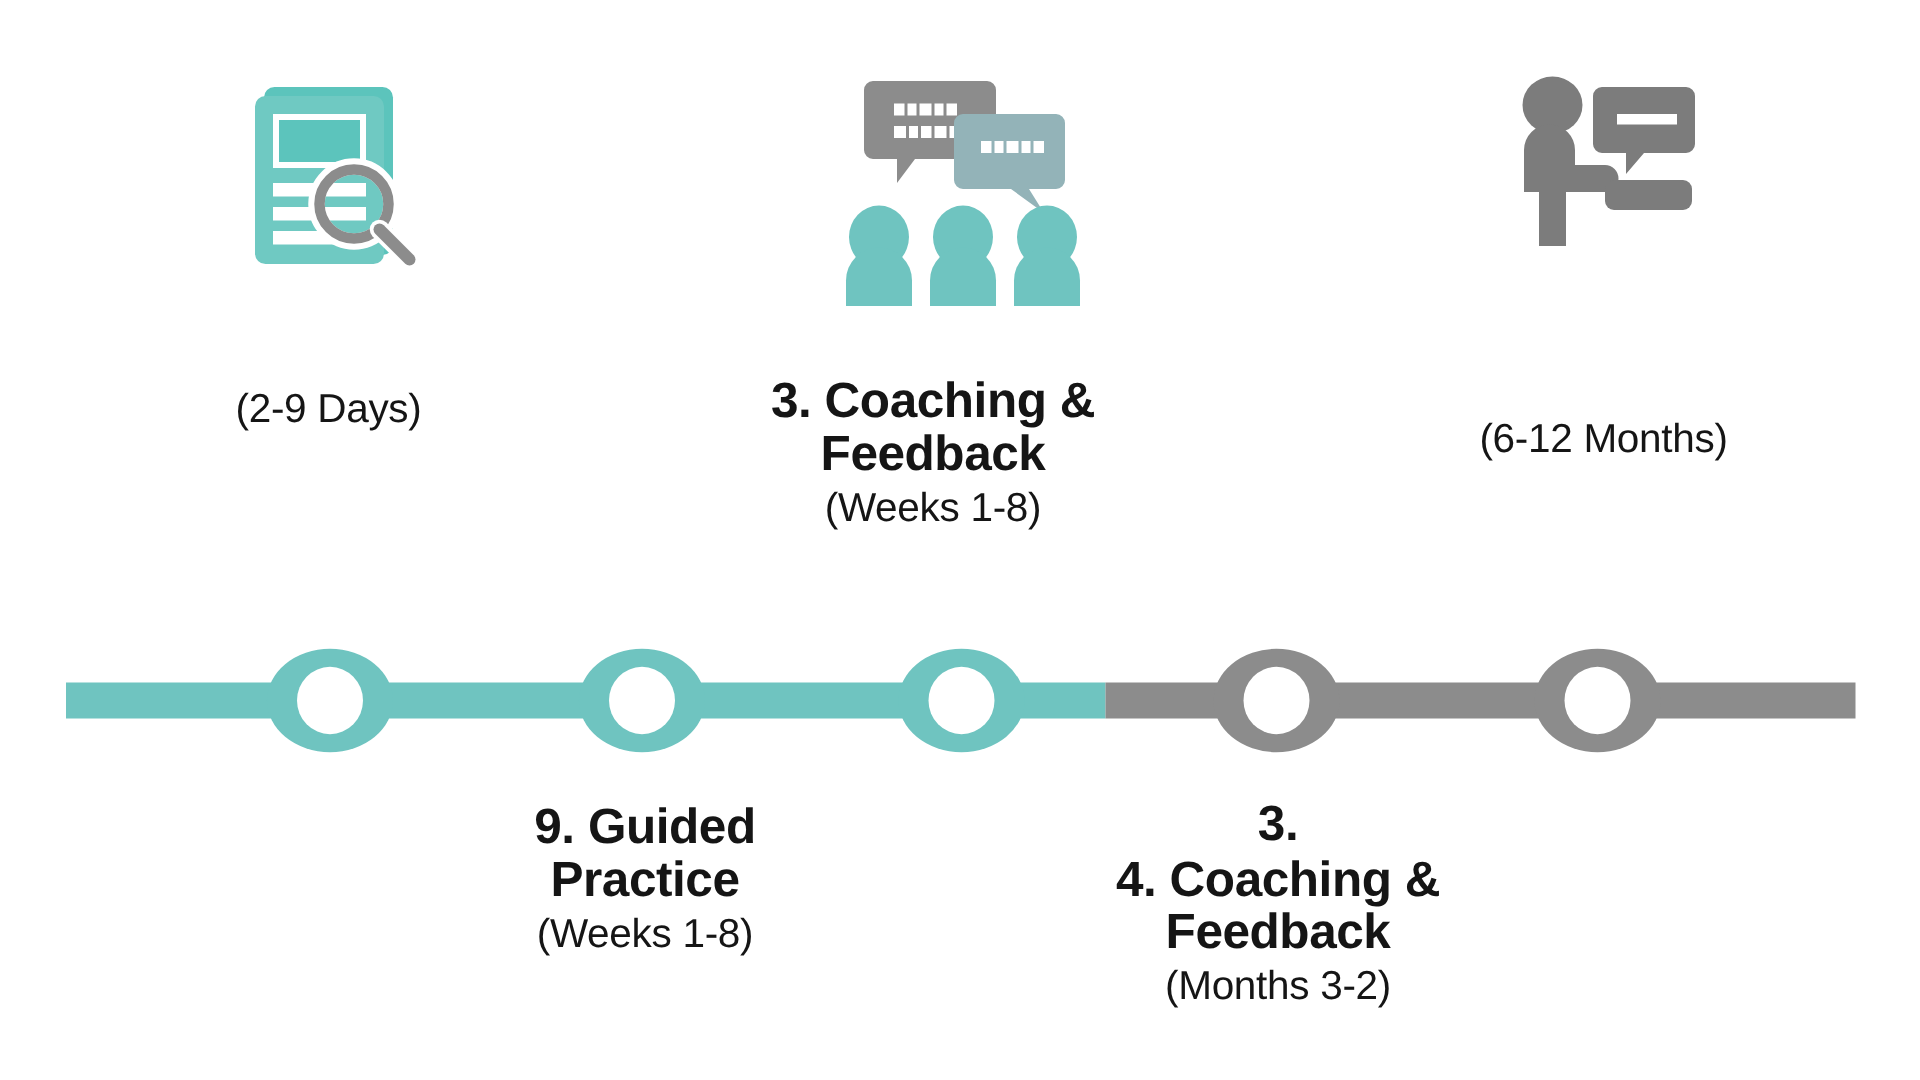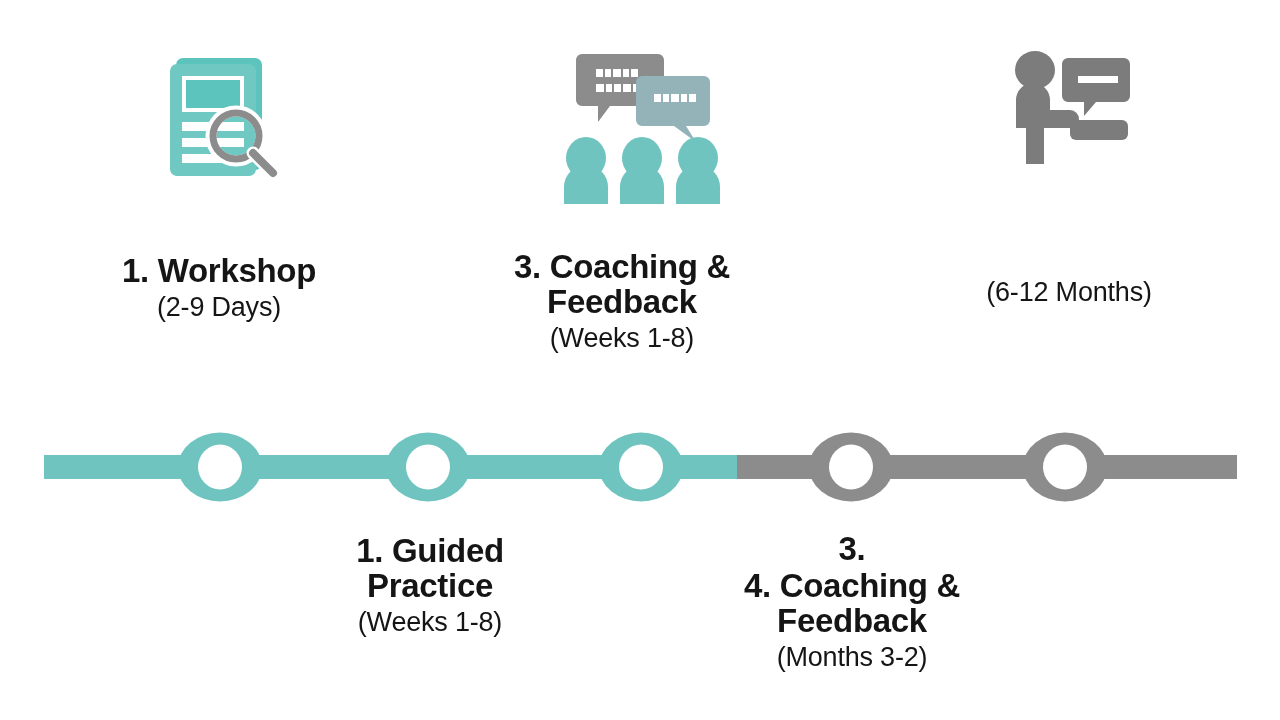--- a/index.html
+++ b/index.html
@@ -124,36 +124,35 @@
 
       <path d="M62 10 h56 a6 6 0 0 1 6 6 v32 a6 6 0 0 1 -6 6 h-28 l-12 14 v-14 h-16 a6 6 0 0 1 -6 -6 v-32 a6 6 0 0 1 6 -6 z"></path>
 
       <rect x="64" y="72" width="58" height="20" rx="6"></rect>
     </g>
     <rect x="72" y="28" width="40" height="7" fill="#ffffff"></rect>
   </svg>
 </div>
 
 <div class="label-block" id="block-workshop">
-  <div class="title">1. Workshop</div>
   <div class="sub">(2-9 Days)</div>
 </div>
 
 <div class="label-block" id="block-coaching1">
   <div class="title">3. Coaching &amp;
 Feedback</div>
   <div class="sub">(Weeks 1-8)</div>
 </div>
 
 <div class="label-block" id="block-proficiency">
   <div class="sub">(6-12 Months)</div>
 </div>
 
 <div class="label-block" id="block-guided">
-  <div class="title">1. Guided
+  <div class="title">9. Guided
 Practice</div>
   <div class="sub">(Weeks 1-8)</div>
 </div>
 
 <div class="label-block" id="block-coaching2">
   <div class="stray">3.</div>
   <div class="title">4. Coaching &amp;
 Feedback</div>
   <div class="sub">(Months 3-2)</div>
 </div>

